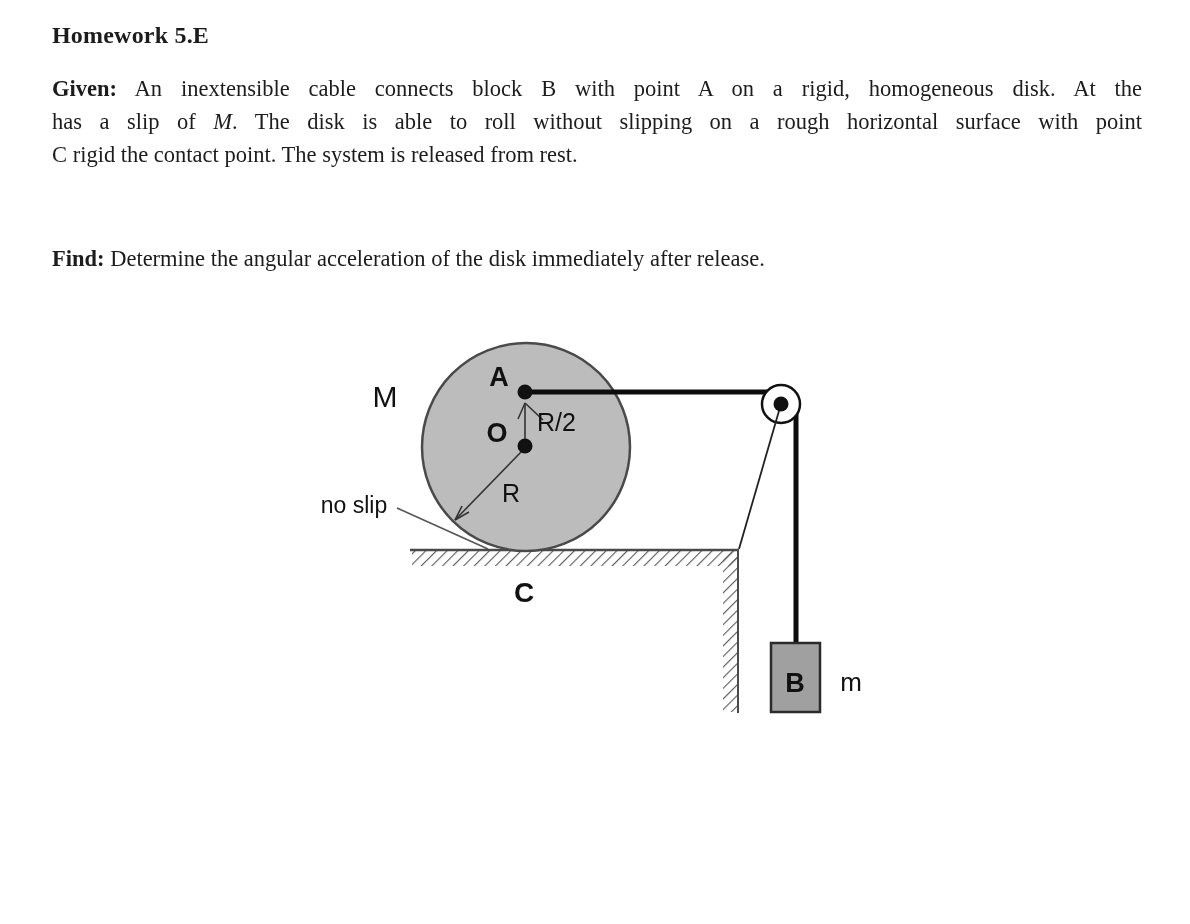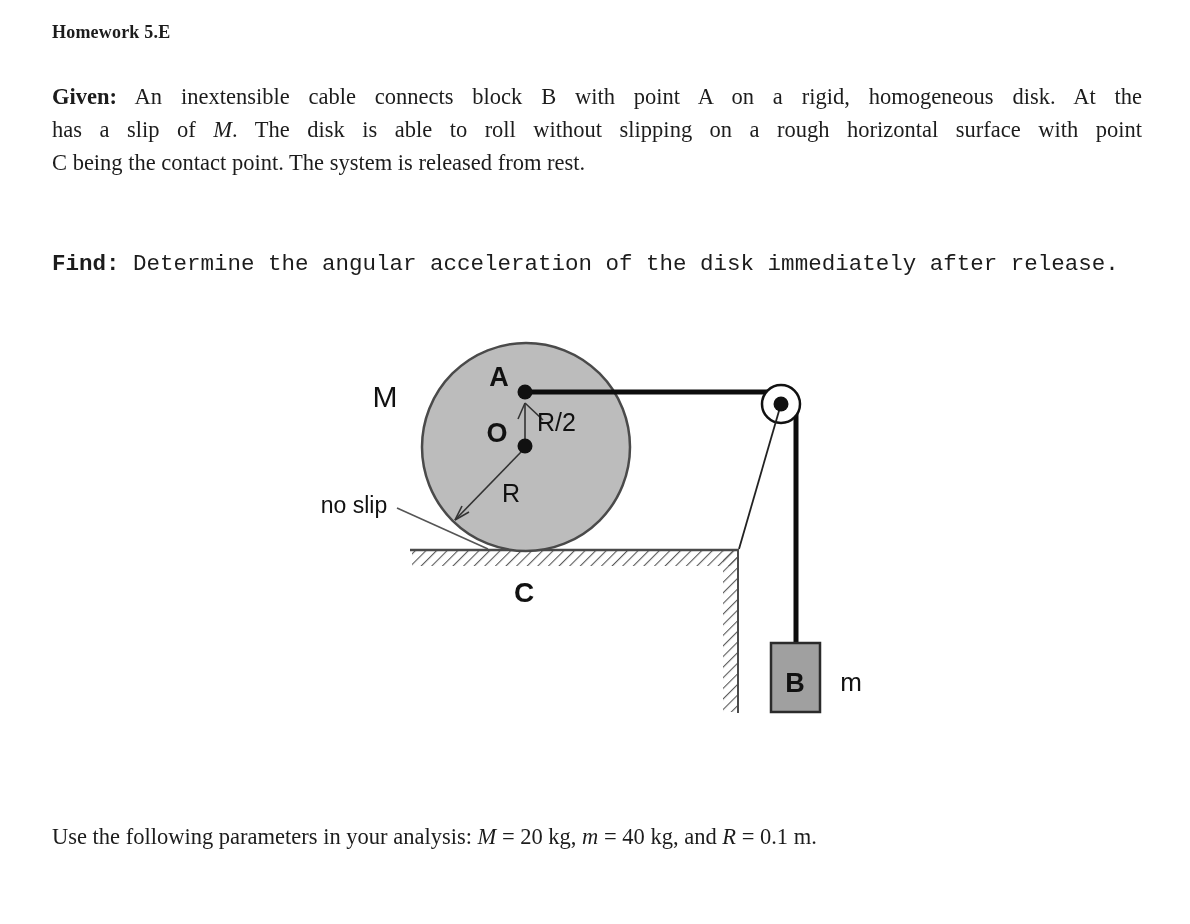--- a/index.html
+++ b/index.html
@@ -8,70 +8,67 @@
     width: 1190px;
     height: 924px;
     background: #ffffff;
     overflow: hidden;
     font-family: "Liberation Serif", serif;
     color: #1c1c1c;
   }
   .abs { position: absolute; }
   .title {
     left: 52px; top: 22px;
-    font-size: 18px;
+    font-size: 24px;
     font-weight: 700;
     letter-spacing: 0.2px;
   }
   .para {
     left: 52px;
     width: 1090px;
     font-size: 22.5px;
     line-height: 33px;
   }
   .p-line {
     text-align: justify;
     text-align-last: justify;
   }
   .p-line.last {
     text-align-last: left;
   }
   .seg-b { font-weight: 700; }
   .seg-i { font-style: italic; }
   .seg-n { }
-  .given-block  { top: 80px;  }
-  .find-block   { top: 248px; font-family: Liberation Mono, monospace; }
+  .given-block  { top: 72px;  }
+  .find-block   { top: 242px; }
   .params-block { top: 820px; }
   .diagram-svg { position: absolute; left: 0; top: 0; }
   .dlabel {
     font-family: "Liberation Sans", sans-serif;
     fill: #111111;
   }
   .dlabel-bold { font-weight: 700; }
 </style>
 </head>
 <body>
 
 <div class="page">
 
   <div class="abs title">Homework 5.E</div>
 
   <div class="abs para given-block">
     <div class="p-line"><span class="seg-b">Given:</span><span class="seg-n"> An inextensible cable connects block B with point A on a rigid, homogeneous disk. At the</span></div>
     <div class="p-line"><span class="seg-n">has a slip of </span><span class="seg-i">M</span><span class="seg-n">. The disk is able to roll without slipping on a rough horizontal surface with point</span></div>
-    <div class="p-line last"><span class="seg-n">C being the contact point. The system is released from rest.</span></div>
+    <div class="p-line last"><span class="seg-n">C rigid the contact point. The system is released from rest.</span></div>
   </div>
 
   <div class="abs para find-block">
     <div class="p-line last"><span class="seg-b">Find:</span><span class="seg-n"> Determine the angular acceleration of the disk immediately after release.</span></div>
   </div>
 
-  <div class="abs para params-block">
-    <div class="p-line last"><span class="seg-n">Use the following parameters in your analysis: </span><span class="seg-i">M</span><span class="seg-n"> = 20 kg, </span><span class="seg-i">m</span><span class="seg-n"> = 40 kg, and </span><span class="seg-i">R</span><span class="seg-n"> = 0.1 m.</span></div>
-  </div>
 
   <svg class="diagram-svg" width="1190" height="924" viewBox="0 0 1190 924">
     <defs>
       <pattern id="hatch" patternUnits="userSpaceOnUse" width="7.5" height="7.5" patternTransform="rotate(45)">
         <line x1="0" y1="0" x2="0" y2="7.5" stroke="#595959" stroke-width="2.2"></line>
       </pattern>
     </defs>
 
     <rect x="412" y="551" width="326" height="15" fill="url(#hatch)"></rect>
     <rect x="723" y="551" width="15" height="161" fill="url(#hatch)"></rect>

